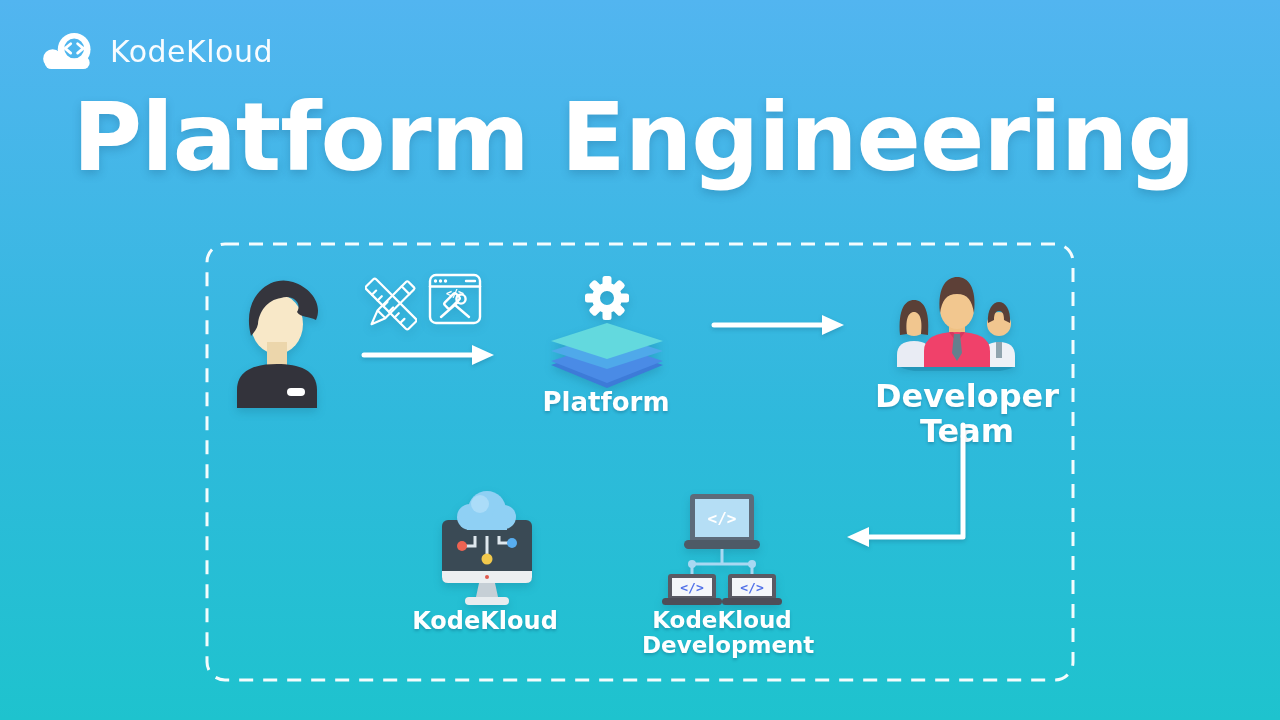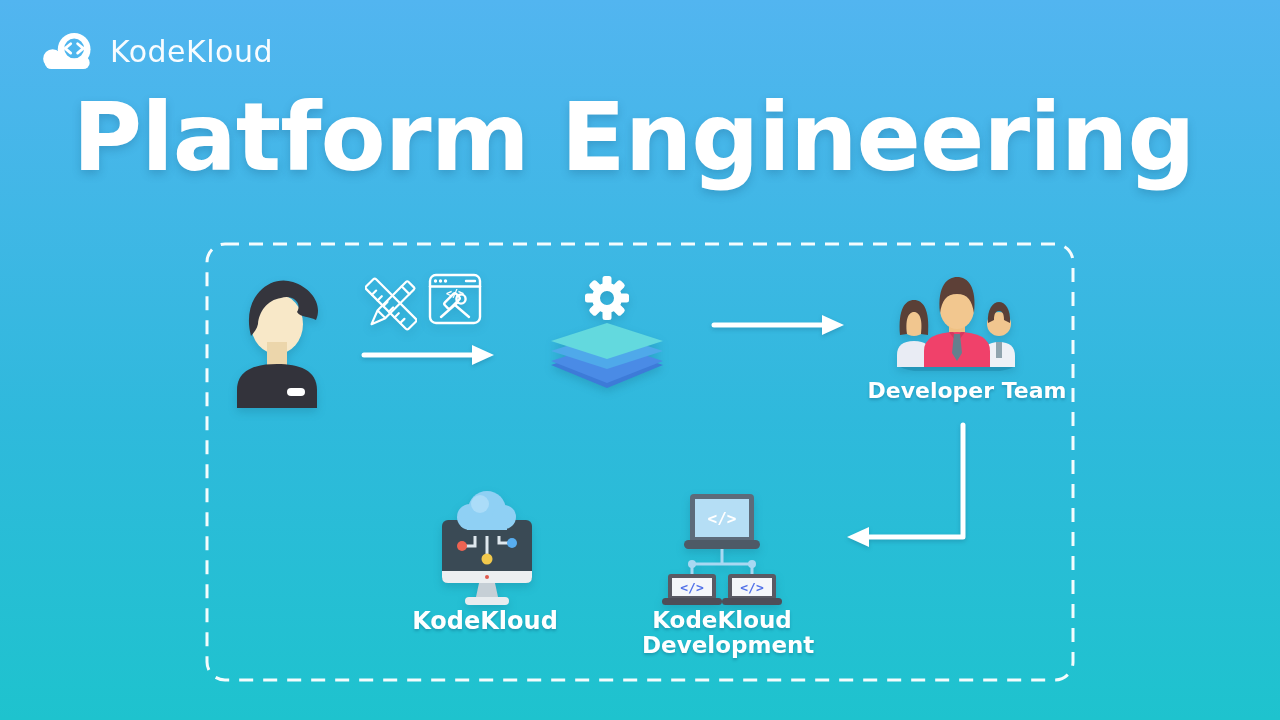--- a/index.html
+++ b/index.html
@@ -121,20 +121,21 @@
           <rect x="-4.5" y="-22" width="9" height="10" rx="2.5" transform="rotate(270)"></rect>
           <rect x="-4.5" y="-22" width="9" height="10" rx="2.5" transform="rotate(315)"></rect>
         </g>
         <path fill-rule="evenodd" d="M0,-15 A15,15 0 1,1 0,15 A15,15 0 1,1 0,-15 Z M0,-7 A7,7 0 1,0 0,7 A7,7 0 1,0 0,-7 Z"></path>
       </g>
       <polygon points="65,72 121,90 65,113 9,90" fill="#3d7bd8"></polygon>
       <polygon points="65,68 121,86 65,108 9,86" fill="#4a8be6"></polygon>
       <polygon points="65,58 121,76 65,94 9,76" fill="#4fa9ea"></polygon>
       <polygon points="65,48 121,66 65,84 9,66" fill="#63d9de"></polygon>
     </svg>
+    <div class="node-label" style="left:321px;top:146px;width:160px;font-size:26px">Platform</div>
 
     <svg class="abs arrow" style="left:505px;top:70px" width="140" height="26" viewBox="0 0 140 26">
       <line x1="4" y1="13" x2="112" y2="13" stroke="#ffffff" stroke-width="5" stroke-linecap="round"></line>
       <polygon points="112,3 112,23 134,13" fill="#ffffff"></polygon>
     </svg>
 
     <svg class="abs shadowed" style="left:686px;top:29px" width="132" height="100" viewBox="0 0 132 100">
       <ellipse cx="66" cy="94" rx="58" ry="9" fill="rgba(0,70,100,.18)"></ellipse>
       <g>
         <path d="M6,96 V84 Q6,70 23,70 Q40,70 40,84 V96 Z" fill="#e9ecf4"></path>
@@ -149,21 +150,21 @@
       </g>
       <g>
         <rect x="58" y="50" width="16" height="16" fill="#eec184"></rect>
         <path d="M33,96 V80 Q33,61 66,61 Q99,61 99,80 V96 Z" fill="#f0416a"></path>
         <path d="M58,61 L66,72 L74,61 L70,61 L66,66 L62,61 Z" fill="#d63960"></path>
         <polygon points="63,63 69,63 71,82 66,90 61,82" fill="#64808e"></polygon>
         <ellipse cx="66" cy="38" rx="17" ry="20" fill="#f2c78f"></ellipse>
         <path d="M49,42 C46,14 57,6 66,6 C77,6 86,16 83,42 C81,30 77,23 66,23 C55,23 51,30 49,42 Z" fill="#5d4037"></path>
       </g>
     </svg>
-    <div class="node-label" style="left:662px;top:137px;width:200px;font-size:22px">Developer Team</div>
+    <div class="node-label" style="left:662px;top:137px;width:200px;font-size:32px">Developer Team</div>
 
     <svg class="abs arrow" style="left:640px;top:175px" width="130" height="130" viewBox="0 0 130 130">
       <path d="M118,8 V120 H22" fill="none" stroke="#ffffff" stroke-width="5" stroke-linecap="round" stroke-linejoin="round"></path>
       <polygon points="24,110 24,130 2,120" fill="#ffffff"></polygon>
     </svg>
 
     <svg class="abs shadowed" style="left:457px;top:250px" width="120" height="114" viewBox="0 0 120 114">
       <g stroke="#a8d8f2" stroke-width="3" fill="none">
         <path d="M60,56 V72"></path>
         <path d="M30,72 H90"></path>

